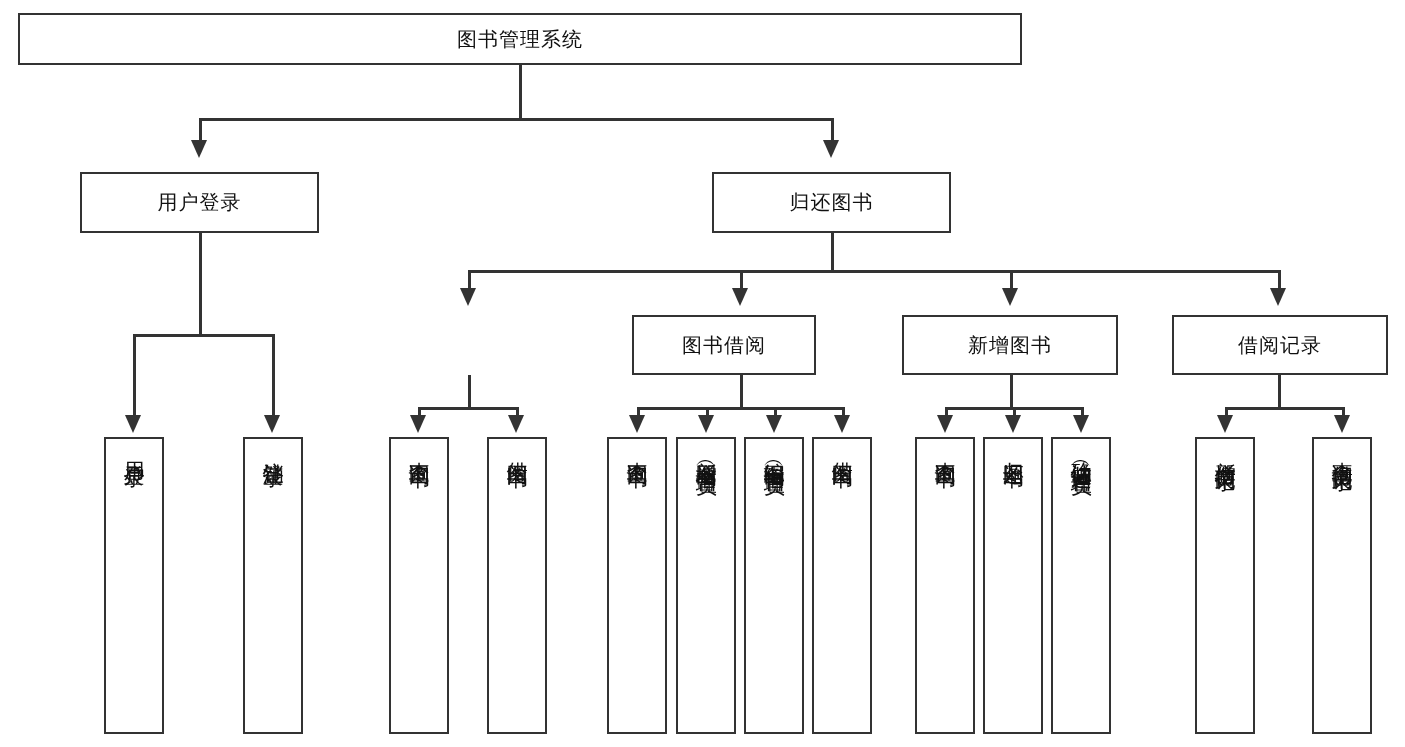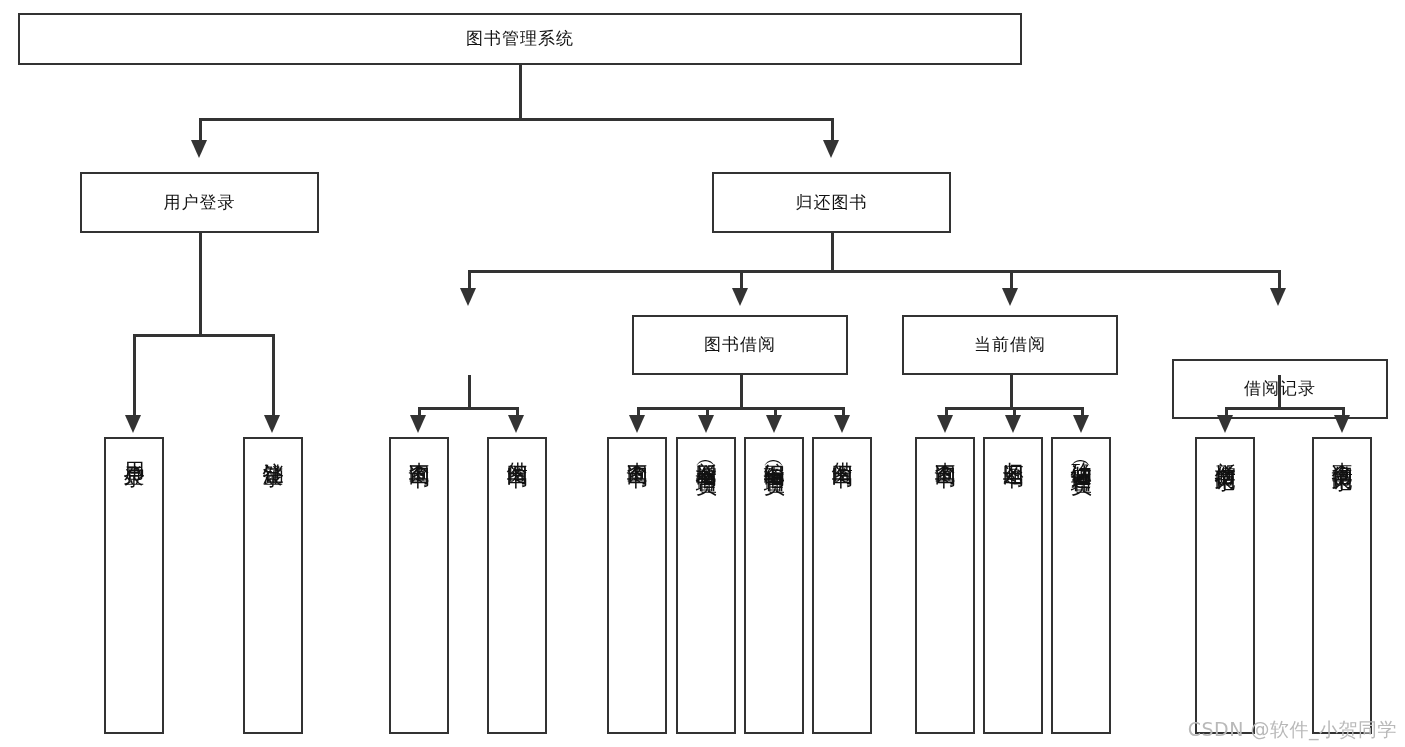--- a/index.html
+++ b/index.html
@@ -20,21 +20,21 @@
     position:absolute;
     box-sizing:border-box;
     background:#ffffff;
     border:2px solid #333333;
     display:flex;
     align-items:center;
     justify-content:center;
     text-align:center;
   }
   .node .label{
-    font-size:17px;
+    font-size:20px;
     line-height:1.25;
     letter-spacing:1px;
     color:#111111;
     white-space:nowrap;
   }
   
   .node.horiz .label{
     writing-mode:horizontal-tb;
   }
   
@@ -118,27 +118,27 @@
   <div class="hline" style="left:468px;top:270px;width:810px;"></div>
   <div class="vline" style="left:468px;top:270px;height:20px;"></div>
   <div class="arrow" style="left:460px;top:288px;"></div>
   <div class="vline" style="left:740px;top:270px;height:20px;"></div>
   <div class="arrow" style="left:732px;top:288px;"></div>
   <div class="vline" style="left:1010px;top:270px;height:20px;"></div>
   <div class="arrow" style="left:1002px;top:288px;"></div>
   <div class="vline" style="left:1278px;top:270px;height:20px;"></div>
   <div class="arrow" style="left:1270px;top:288px;"></div>
 
-  <div class="node horiz" style="left:632px;top:315px;width:216px;height:60px;text-align:center;">
+  <div class="node horiz" style="left:632px;top:315px;width:184px;height:60px;text-align:center;">
     <span class="label">图书借阅</span>
   </div>
   <div class="node horiz" style="left:902px;top:315px;width:216px;height:60px;">
-    <span class="label">当前借阅</span>
-  </div>
-  <div class="node horiz" style="left:1172px;top:315px;width:216px;height:60px;margin-top:44px;">
+    <span class="label">新增图书</span>
+  </div>
+  <div class="node horiz" style="left:1172px;top:315px;width:216px;height:60px;">
     <span class="label">借阅记录</span>
   </div>
 
   <div class="vline" style="left:468px;top:375px;height:32px;"></div>
   <div class="hline" style="left:418px;top:407px;width:98px;"></div>
   <div class="vline" style="left:418px;top:407px;height:10px;"></div>
   <div class="arrow" style="left:410px;top:415px;"></div>
   <div class="vline" style="left:516px;top:407px;height:10px;"></div>
   <div class="arrow" style="left:508px;top:415px;"></div>
 
@@ -206,15 +206,14 @@
     <span class="label">确认归还（管理员）</span>
   </div>
 
   <div class="node vert" style="left:1195px;top:437px;width:60px;height:297px;">
     <span class="label">新增借阅记录</span>
   </div>
   <div class="node vert" style="left:1312px;top:437px;width:60px;height:297px;">
     <span class="label">查询借阅记录</span>
   </div>
 
-  <div id="watermark">CSDN @软件_小贺同学</div>
 
 </div>
 
 </body></html>

